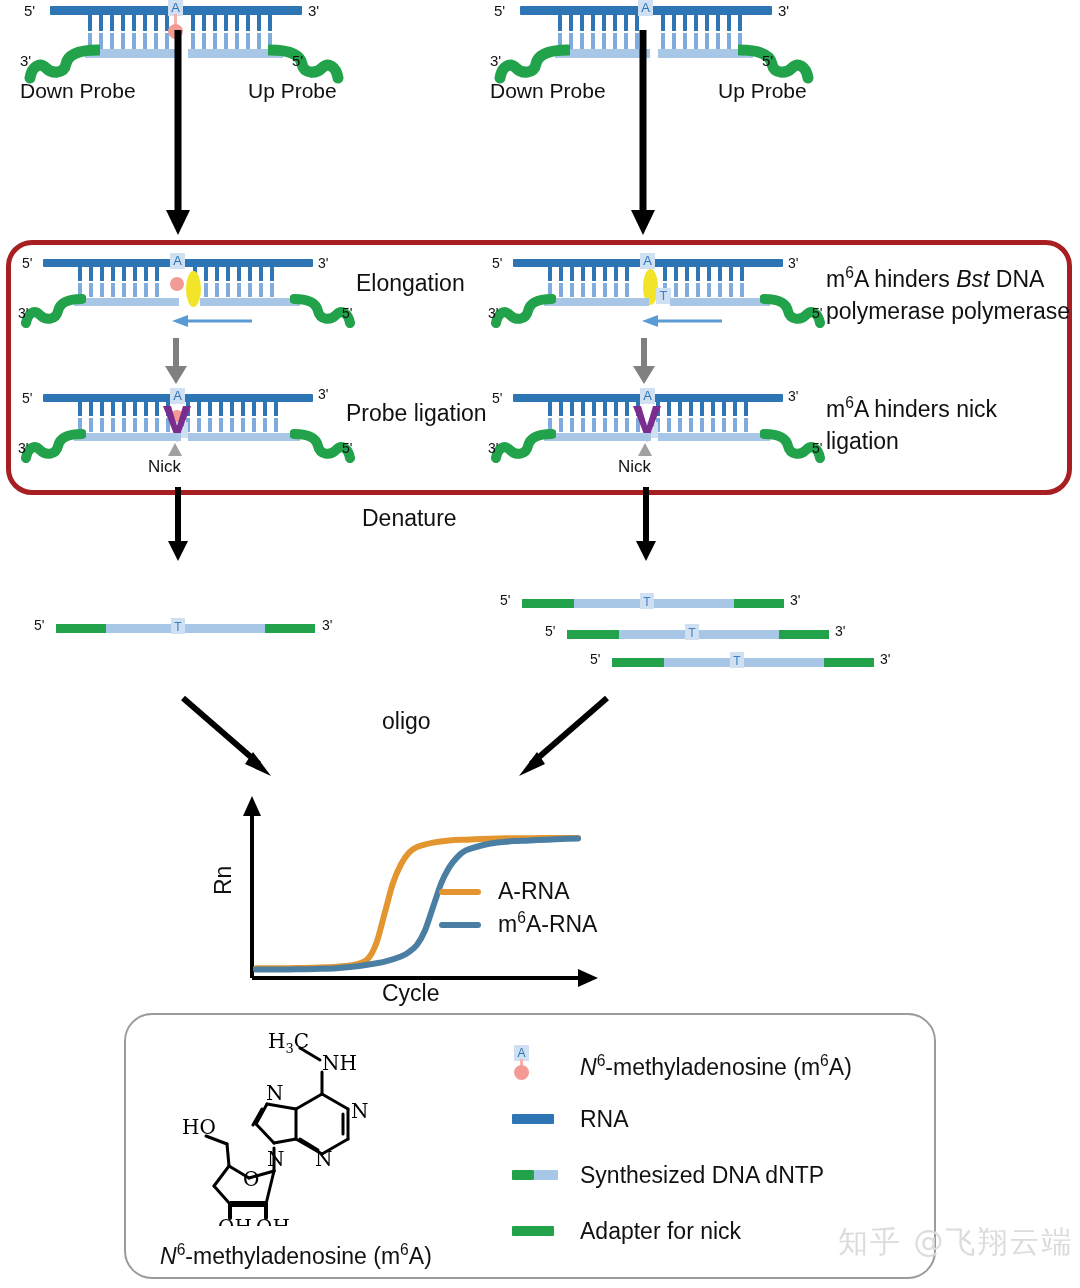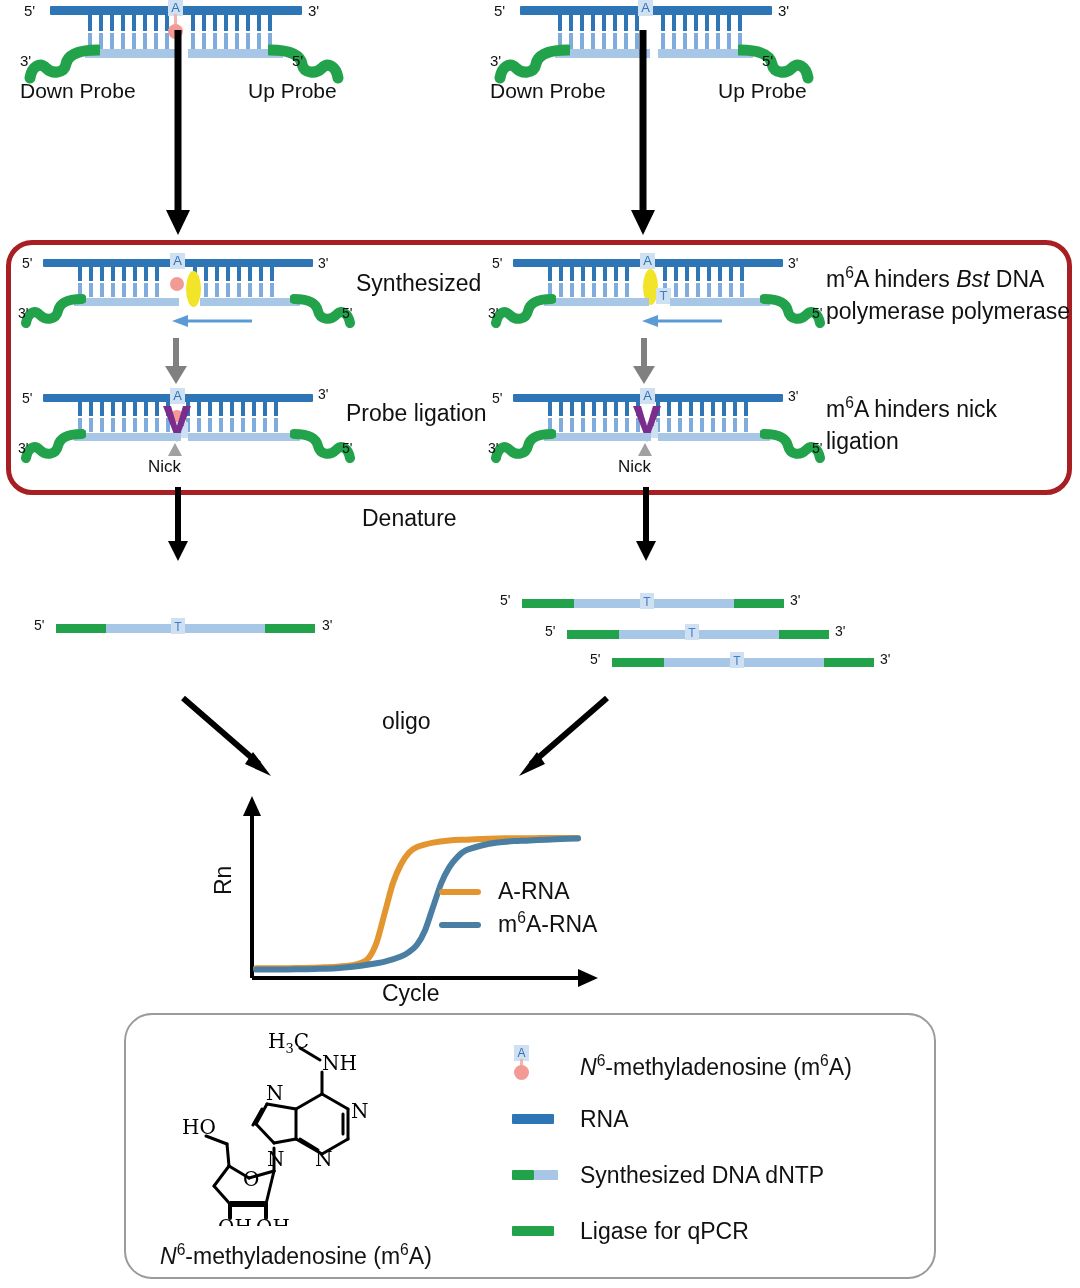--- a/index.html
+++ b/index.html
@@ -369,21 +369,21 @@
 
     <div class="prime" style="left:0px;top:50px;font-size:14px;">3'</div>
     <div class="prime" style="left:324px;top:50px;font-size:14px;">5'</div>
 
     <svg class="abs" style="left:150px;top:58px;" width="90" height="18">
       <line x1="18" y1="8" x2="84" y2="8" stroke="#5b9bd5" stroke-width="3"></line>
       <polygon points="4,8 20,2 20,14" fill="#5b9bd5"></polygon>
     </svg>
   </div>
 
-  <div class="txt label-lg" style="left:356px;top:272px;">Synthesized</div>
+  <div class="txt label-lg" style="left:356px;top:272px;">Elongation</div>
 
   <div class="txt label-lg" style="left:826px;top:268px;">m<sup>6</sup>A hinders <span class="ital">Bst</span> DNA</div>
   <div class="txt label-lg" style="left:826px;top:300px;">polymerase polymerase</div>
 
   <svg class="gray-arrow" style="left:160px;top:338px;" width="36" height="48">
     <line x1="16" y1="0" x2="16" y2="32" stroke="#808080" stroke-width="6"></line>
     <polygon points="16,46 5,28 27,28" fill="#808080"></polygon>
   </svg>
   <svg class="gray-arrow" style="left:628px;top:338px;" width="36" height="48">
     <line x1="16" y1="0" x2="16" y2="32" stroke="#808080" stroke-width="6"></line>
@@ -701,18 +701,19 @@
     </div>
 
     <div class="abs" style="left:0px;top:119px;">
       <div class="legend-swatch" style="left:4px;top:6px;width:22px;background:#22a24b;"></div>
       <div class="legend-swatch" style="left:26px;top:6px;width:24px;background:#a8c6e6;"></div>
       <div class="txt label-lg" style="left:72px;top:0px;">Synthesized DNA dNTP</div>
     </div>
 
     <div class="abs" style="left:0px;top:175px;">
       <div class="legend-swatch" style="left:4px;top:6px;width:42px;background:#22a24b;"></div>
-      <div class="txt label-lg" style="left:72px;top:0px;">Ligase for qPCR</div>
-    </div>
-  </div>
-
+      <div class="txt label-lg" style="left:72px;top:0px;">Adapter for nick</div>
+    </div>
+  </div>
+
+  <div class="watermark" style="left:838px;top:1222px;">知乎 @飞翔云端</div>
 
 </div>
 
 </body></html>

